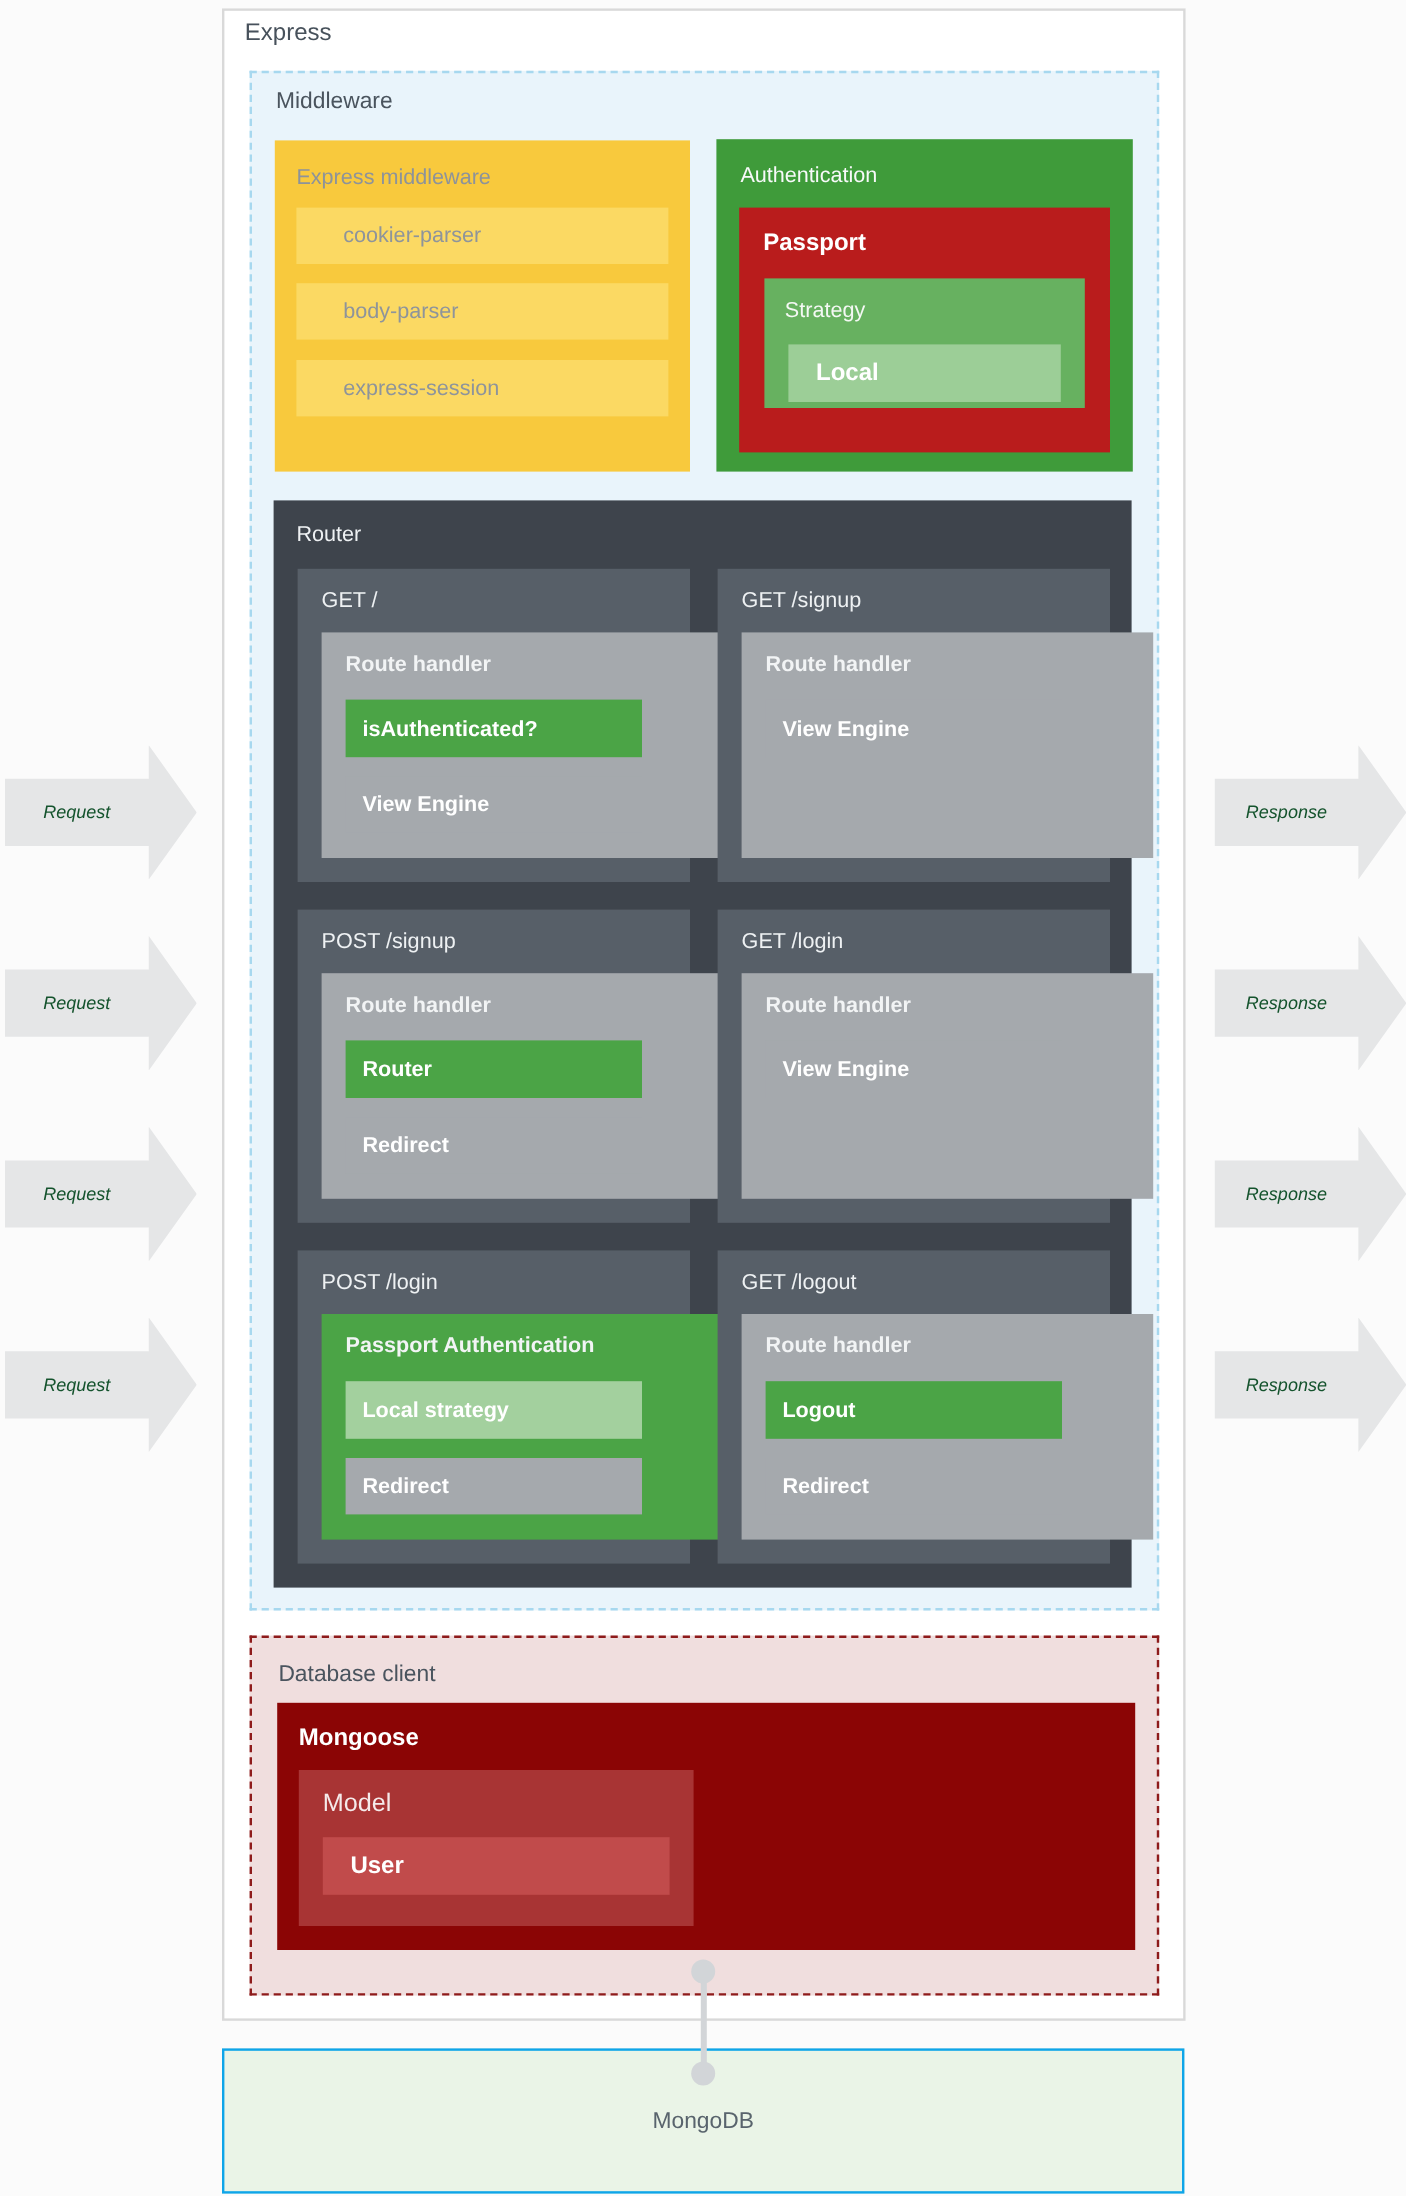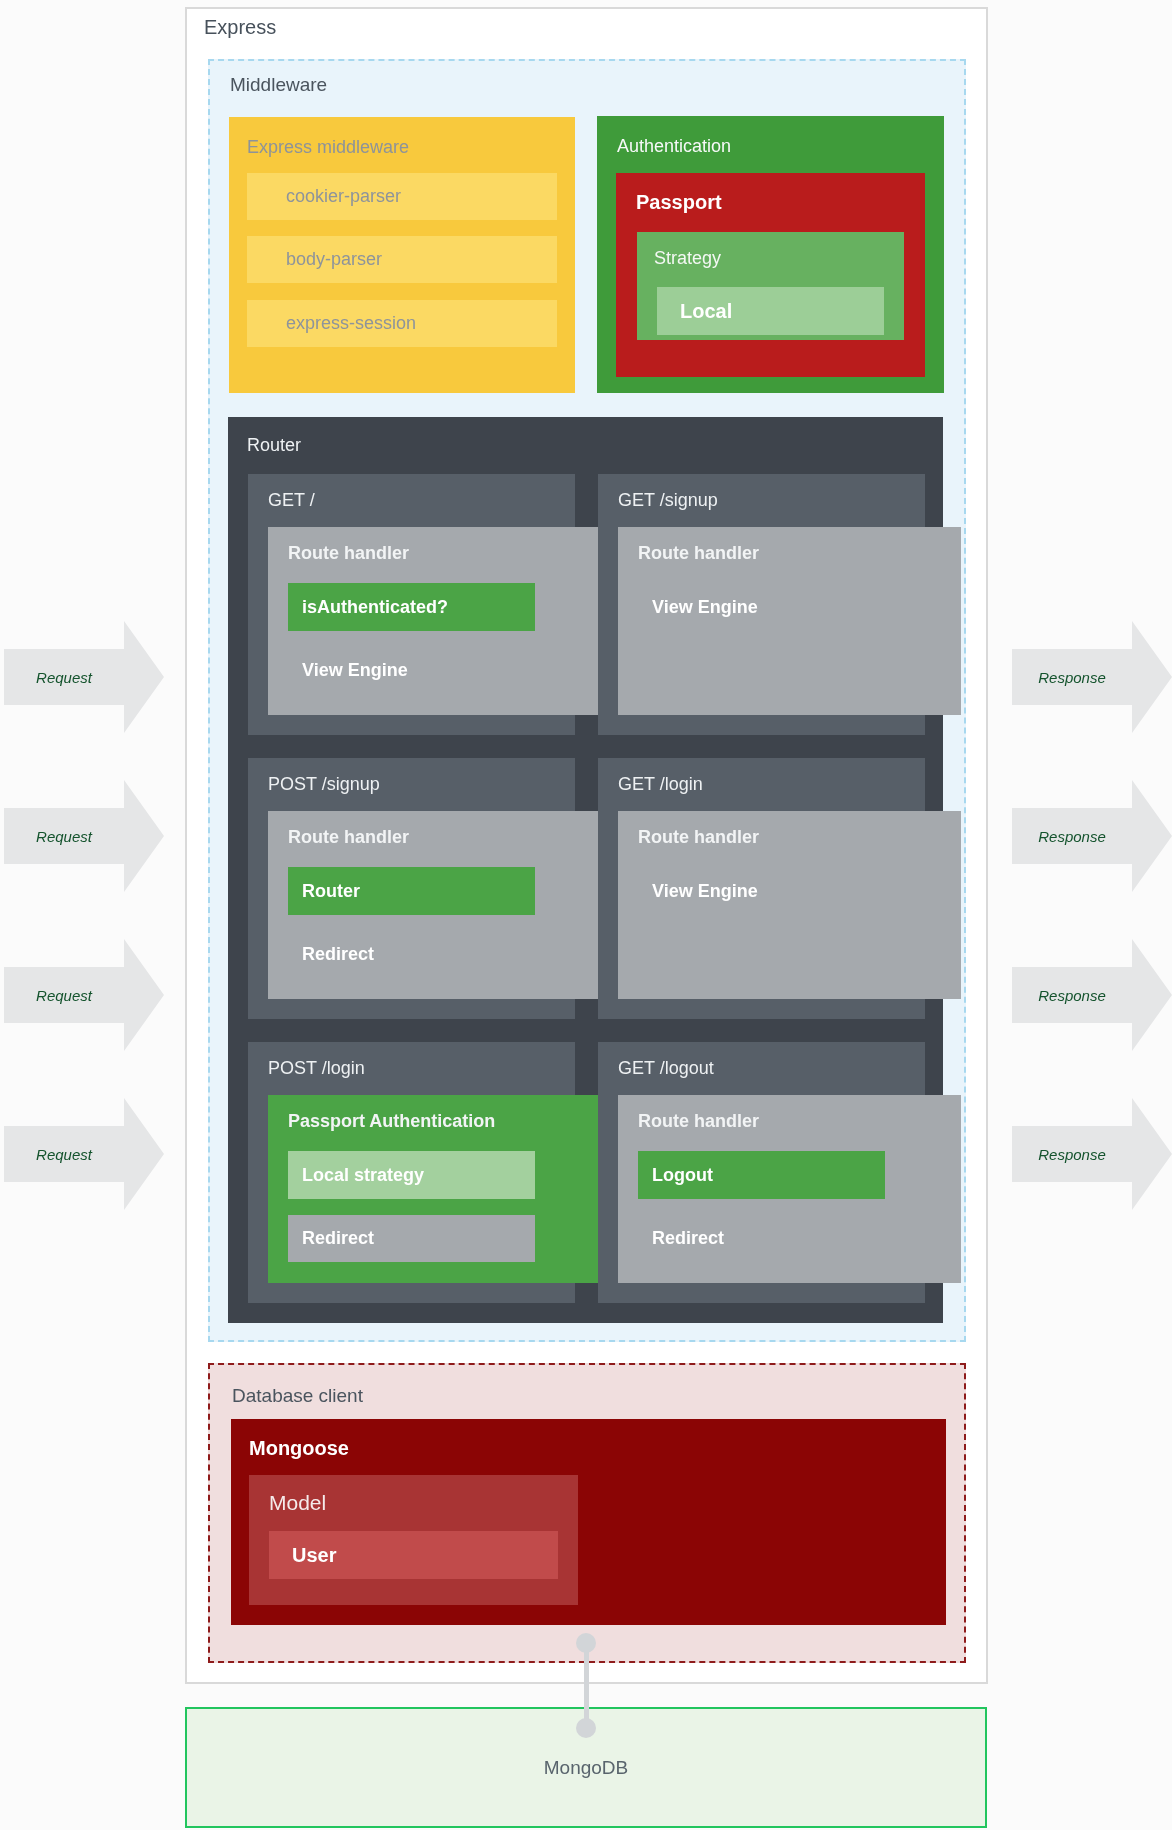--- a/index.html
+++ b/index.html
@@ -62,21 +62,21 @@
   .db-title { left:22px; top:20px; font-size:19px; color:#4a545e; }
   .mongoose-box { left:21px; top:54px; width:715px; height:206px; background:#8b0505; }
   .mongoose-title { left:18px; top:18px; font-size:20px; font-weight:bold; color:#ffffff; }
   .model-box { left:18px; top:56px; width:329px; height:130px; background:#a83434; }
   .model-title { left:20px; top:16px; font-size:21px; color:#f5eaea; }
   .user-box { left:20px; top:56px; width:289px; height:48px; background:#c14b4b;
     font-size:20px; font-weight:bold; color:#ffffff; line-height:48px; padding-left:23px; }
 
   
   .mongodb-box { left:185px; top:1707px; width:802px; height:121px;
-    background:#eaf4e7; border:2px solid #22c55e;
+    background:#eaf4e7; border:2px solid #0ea5e9;
     display:flex; align-items:center; justify-content:center; }
   .mongodb-title { font-size:19px; color:#59646d; }
 
   
   .connector-line { left:584px; top:1643px; width:5px; height:85px; background:#d2d5d8; z-index:20; }
   .connector-dot { width:20px; height:20px; border-radius:50%; background:#d2d5d8; z-index:21; }
   .dot-top { left:576px; top:1633px; } .dot-bottom { left:576px; top:1718px; }
 
   
   .arrow { width:160px; height:112px; background:#e5e6e7;

